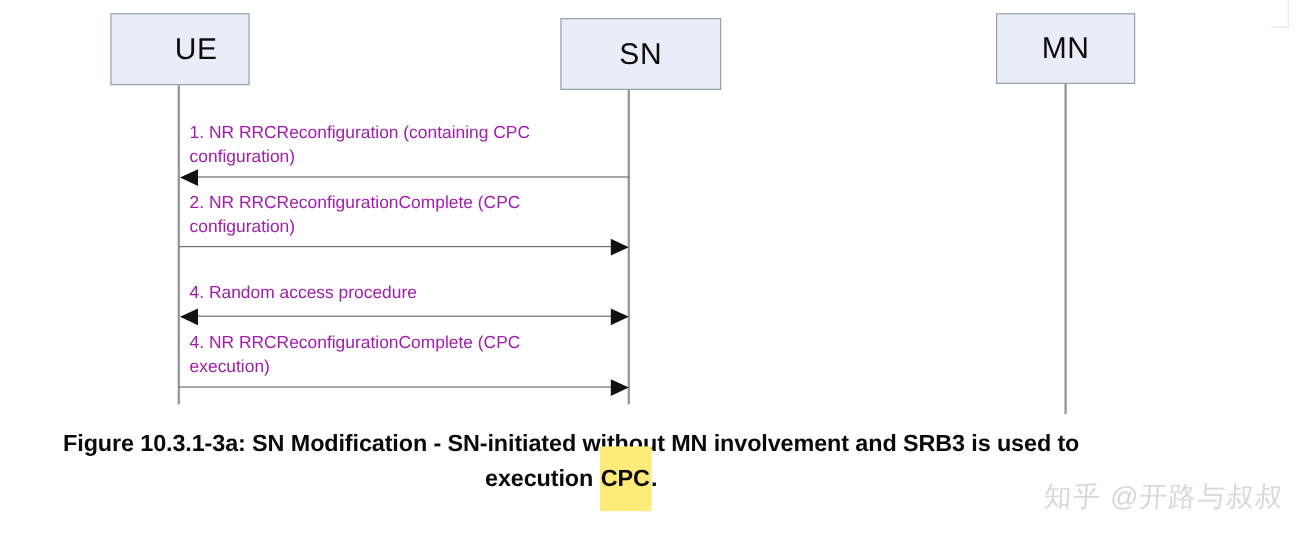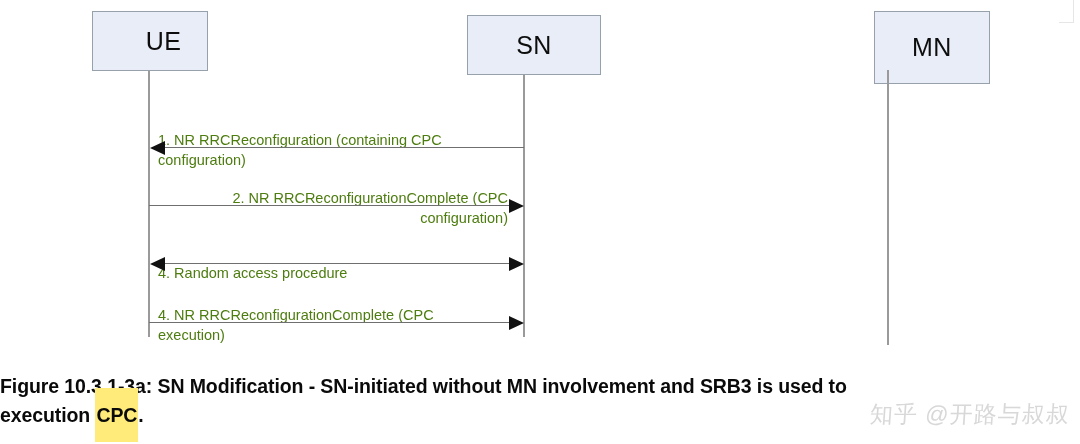--- a/index.html
+++ b/index.html
@@ -41,25 +41,24 @@
   
   .lifeline {
     position: absolute;
     width: 2px;
     background: #9a9a9a;
   }
 
   
   .msg-label {
     position: absolute;
-    color: #4d7c0f;
+    color: #a21caf;
     font-size: 14.5px;
     line-height: 20px;
     white-space: pre-line;
-    margin-top: 29px;
   }
   .msg-line {
     position: absolute;
     height: 1px;
     background: #6f6f6f;
   }
   .arrow-head {
     position: absolute;
     width: 0;
     height: 0;
@@ -70,23 +69,23 @@
     border-left: 15px solid #111111;
   }
   .arrow-left {
     border-right: 15px solid #111111;
   }
 
   
   #caption {
     position: absolute;
     left: 0;
-    top: 372px;
+    top: 356px;
     width: 952px;
-    text-align: left;
+    text-align: center;
     font-size: 19.5px;
     font-weight: bold;
     color: #0a0a0a;
     line-height: 29px;
     letter-spacing: -0.1px;
   }
   #caption .line1 { display: block; }
   #caption .line2 { display: block; }
   .hl {
     background: #ffeb7a;
@@ -125,34 +124,34 @@
   <div id="corner-mark"></div>
 
   <div class="participant-box" style="left:92px; top:11px; width:116px; height:60px;padding-left:27px;">
     <span class="participant-label">UE</span>
   </div>
 
   <div class="participant-box" style="left:467px; top:15px; width:134px; height:60px;">
     <span class="participant-label">SN</span>
   </div>
 
-  <div class="participant-box" style="left:874px; top:11px; width:116px; height:73px;">
+  <div class="participant-box" style="left:830px; top:11px; width:116px; height:59px;">
     <span class="participant-label">MN</span>
   </div>
 
   <div class="lifeline" style="left:148px; top:71px; height:266px;"></div>
   <div class="lifeline" style="left:523px; top:75px; height:262px;"></div>
   <div class="lifeline" style="left:887px; top:70px; height:275px;"></div>
 
   <div class="msg-label" style="left:158px; top:101px; width:350px;">1. NR RRCReconfiguration (containing CPC
 configuration)</div>
   <div class="msg-line" style="left:153px; top:147px; width:371px;"></div>
   <div class="arrow-head arrow-left" style="left:150px; top:141px;"></div>
 
-  <div class="msg-label" style="left:158px; top:159px; width:350px;text-align:right;">2. NR RRCReconfigurationComplete (CPC
+  <div class="msg-label" style="left:158px; top:159px; width:350px;">2. NR RRCReconfigurationComplete (CPC
 configuration)</div>
   <div class="msg-line" style="left:149px; top:205px; width:373px;"></div>
   <div class="arrow-head arrow-right" style="left:509px; top:199px;"></div>
 
   <div class="msg-label" style="left:158px; top:234px; width:350px;">4. Random access procedure</div>
   <div class="msg-line" style="left:153px; top:263px; width:369px;"></div>
   <div class="arrow-head arrow-left" style="left:150px; top:257px;"></div>
   <div class="arrow-head arrow-right" style="left:509px; top:257px;"></div>
 
   <div class="msg-label" style="left:158px; top:276px; width:350px;">4. NR RRCReconfigurationComplete (CPC

